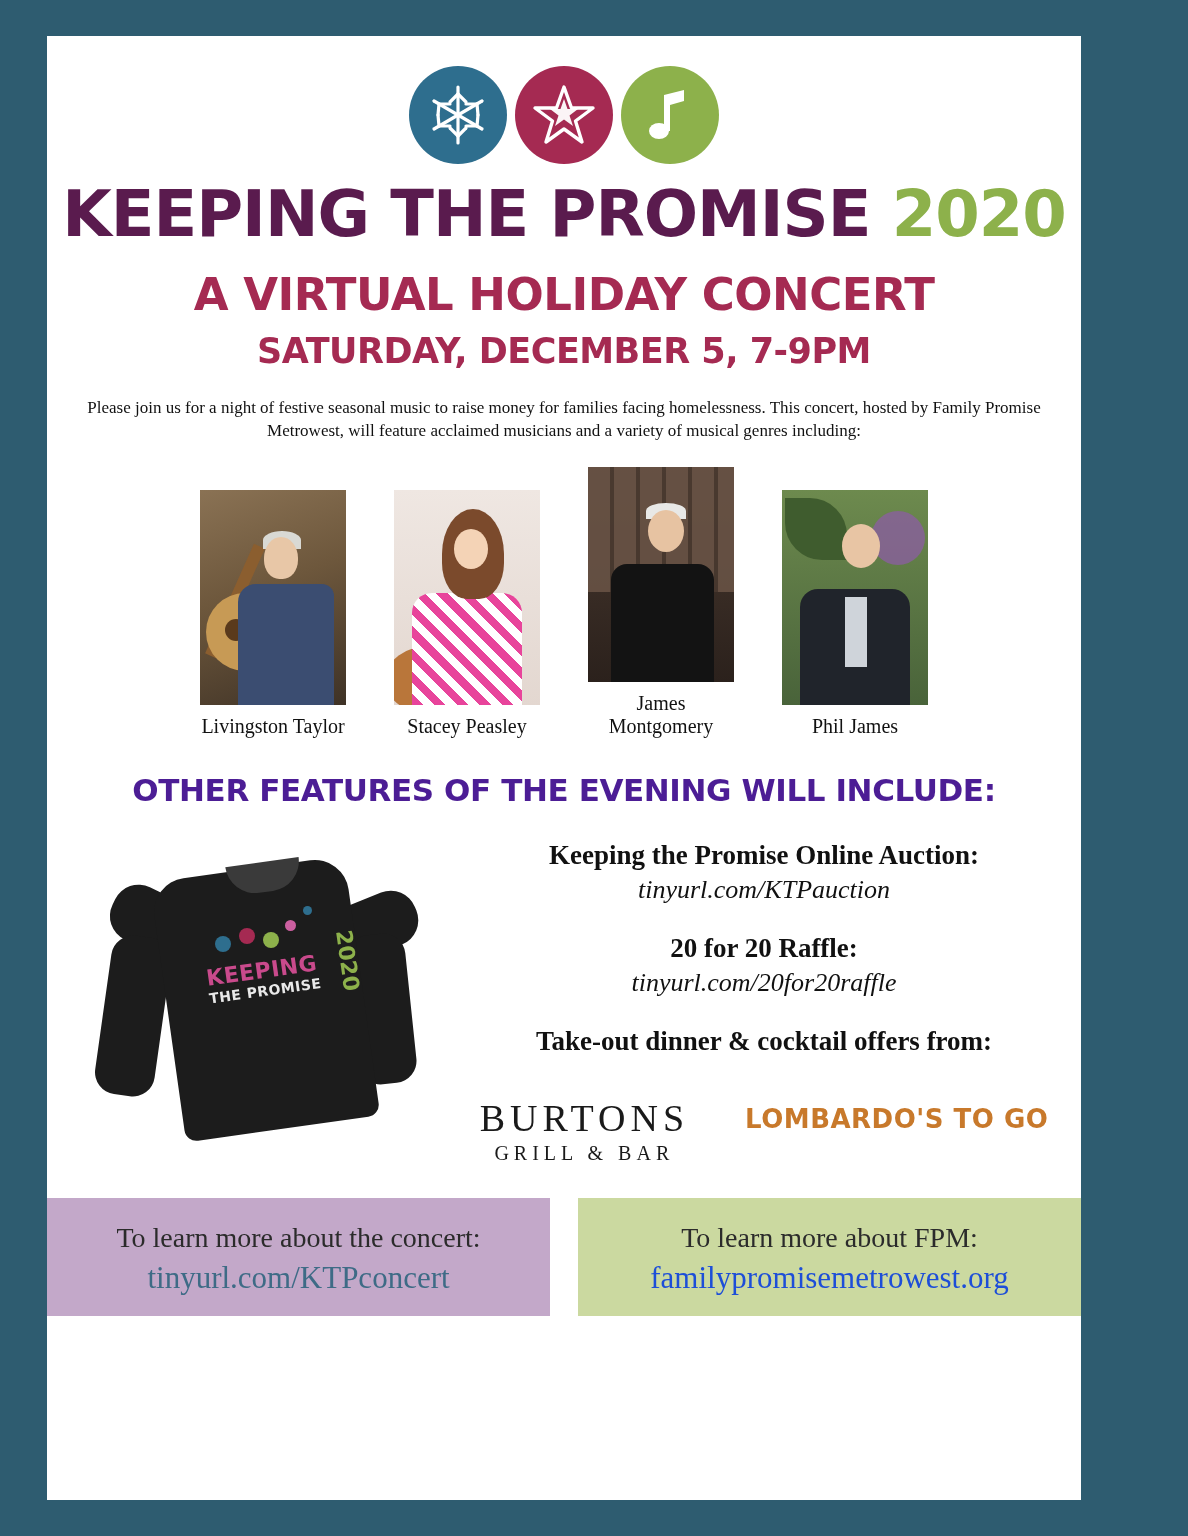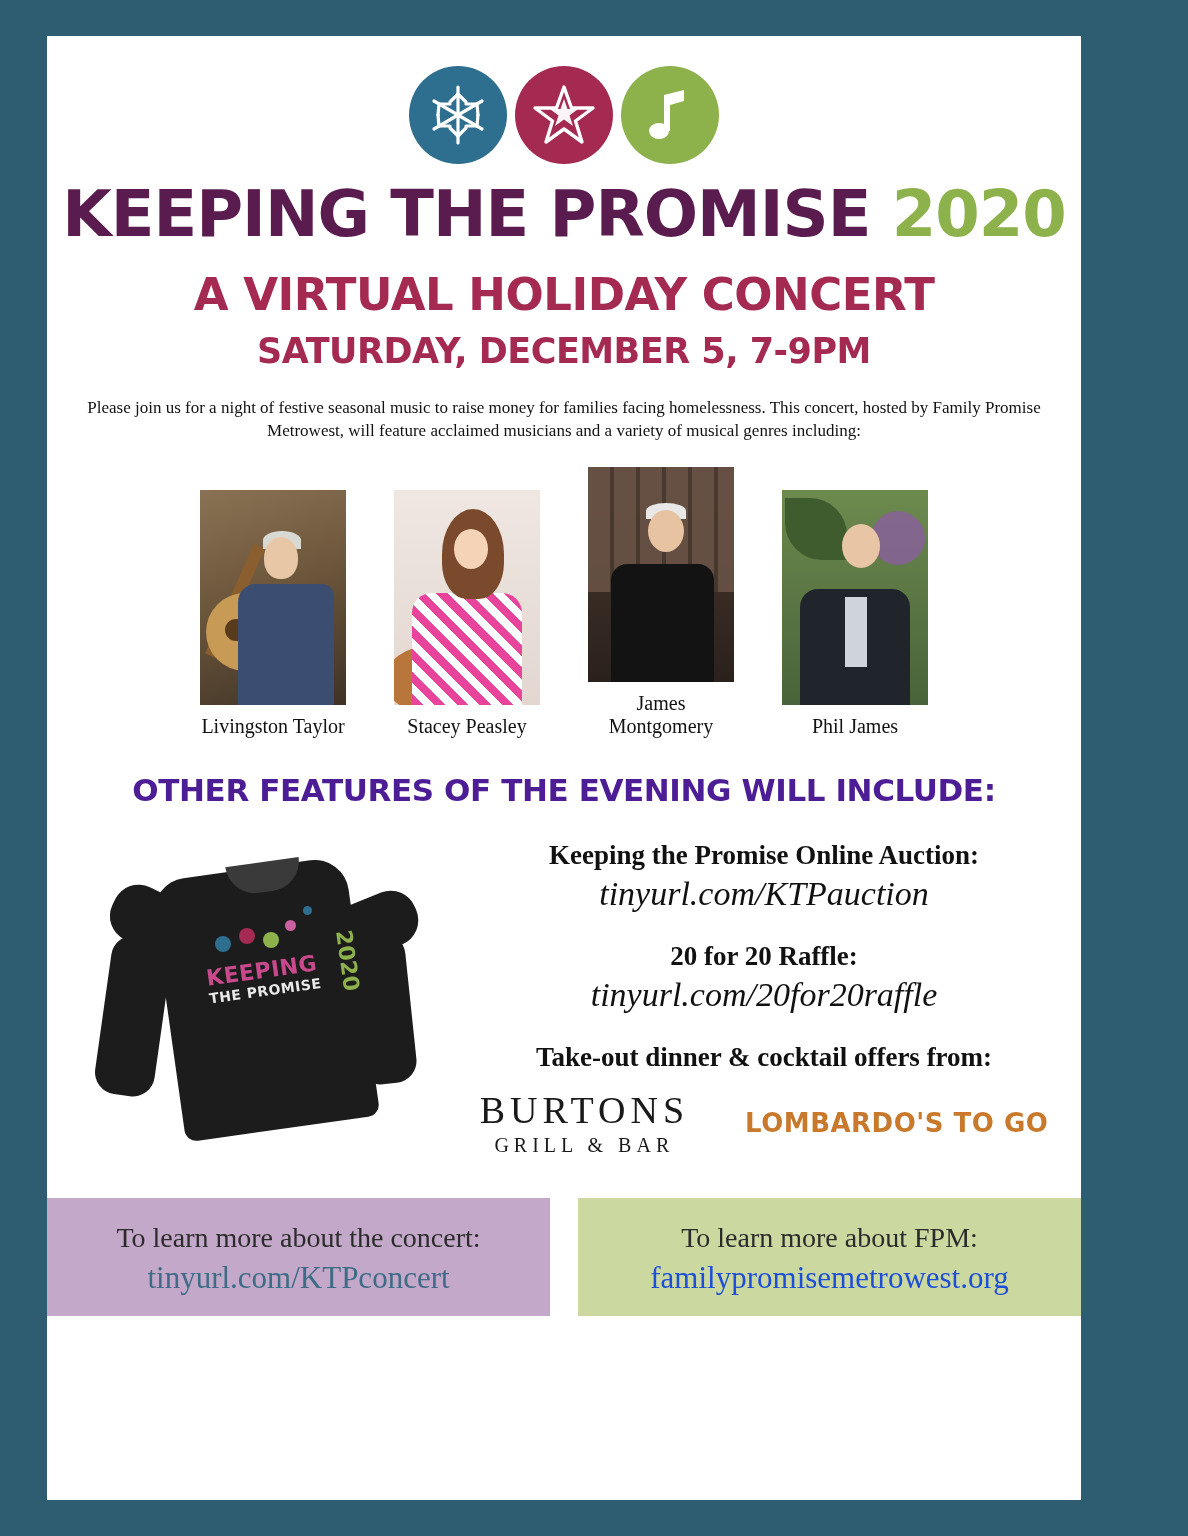--- a/index.html
+++ b/index.html
@@ -182,38 +182,39 @@
     text-align: center;
     padding-top: 14px;
   }
   .feat-title {
     font-size: 27px;
     font-weight: bold;
     color: #111111;
     margin-top: 14px;
   }
   .feat-link {
-    font-size: 34px;
+    font-size: 26px;
     font-style: italic;
     color: #111111;
     margin-top: 4px;
   }
   .feat-title2 { margin-top: 28px; }
   .feat-title3 { margin-top: 28px; }
 
   .sponsors {
     display: flex;
     justify-content: center;
     align-items: center;
     gap: 56px;
     margin-top: 18px;
   }
   .burtons {
     text-align: center;
     line-height: 1;
+    margin-top: 24px;
   }
   .burtons .b1 {
     font-family: "Liberation Serif", serif;
     font-size: 38px;
     letter-spacing: 5px;
     color: #1a1a1a;
   }
   .burtons .b2 {
     font-family: "Liberation Serif", serif;
     font-size: 20px;

